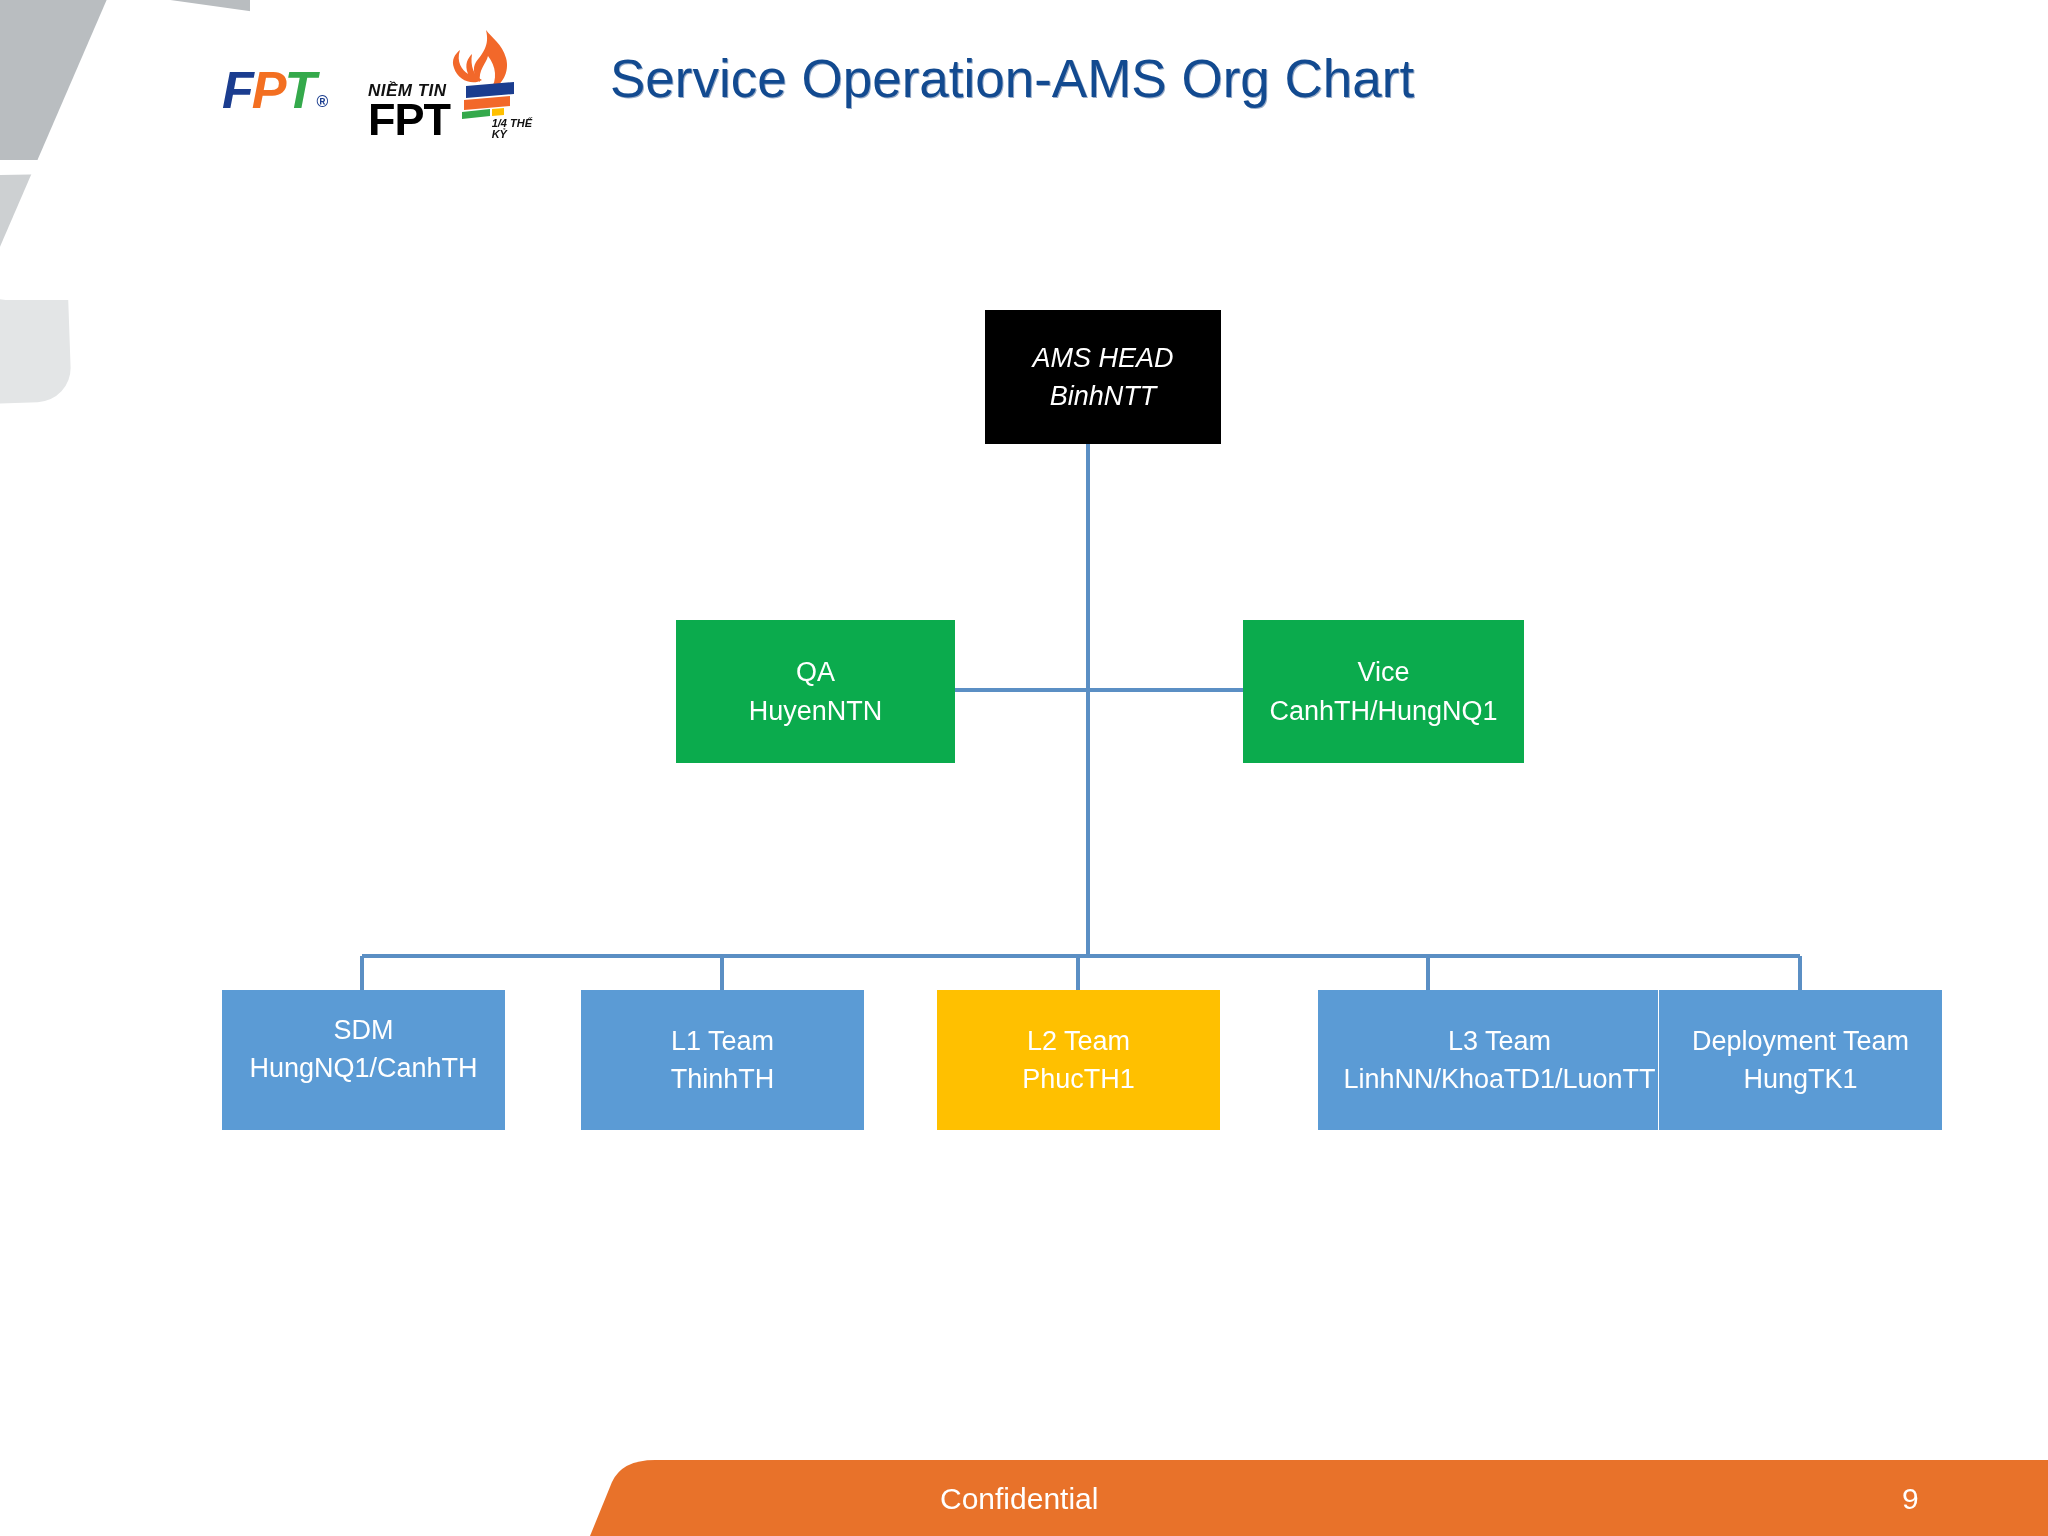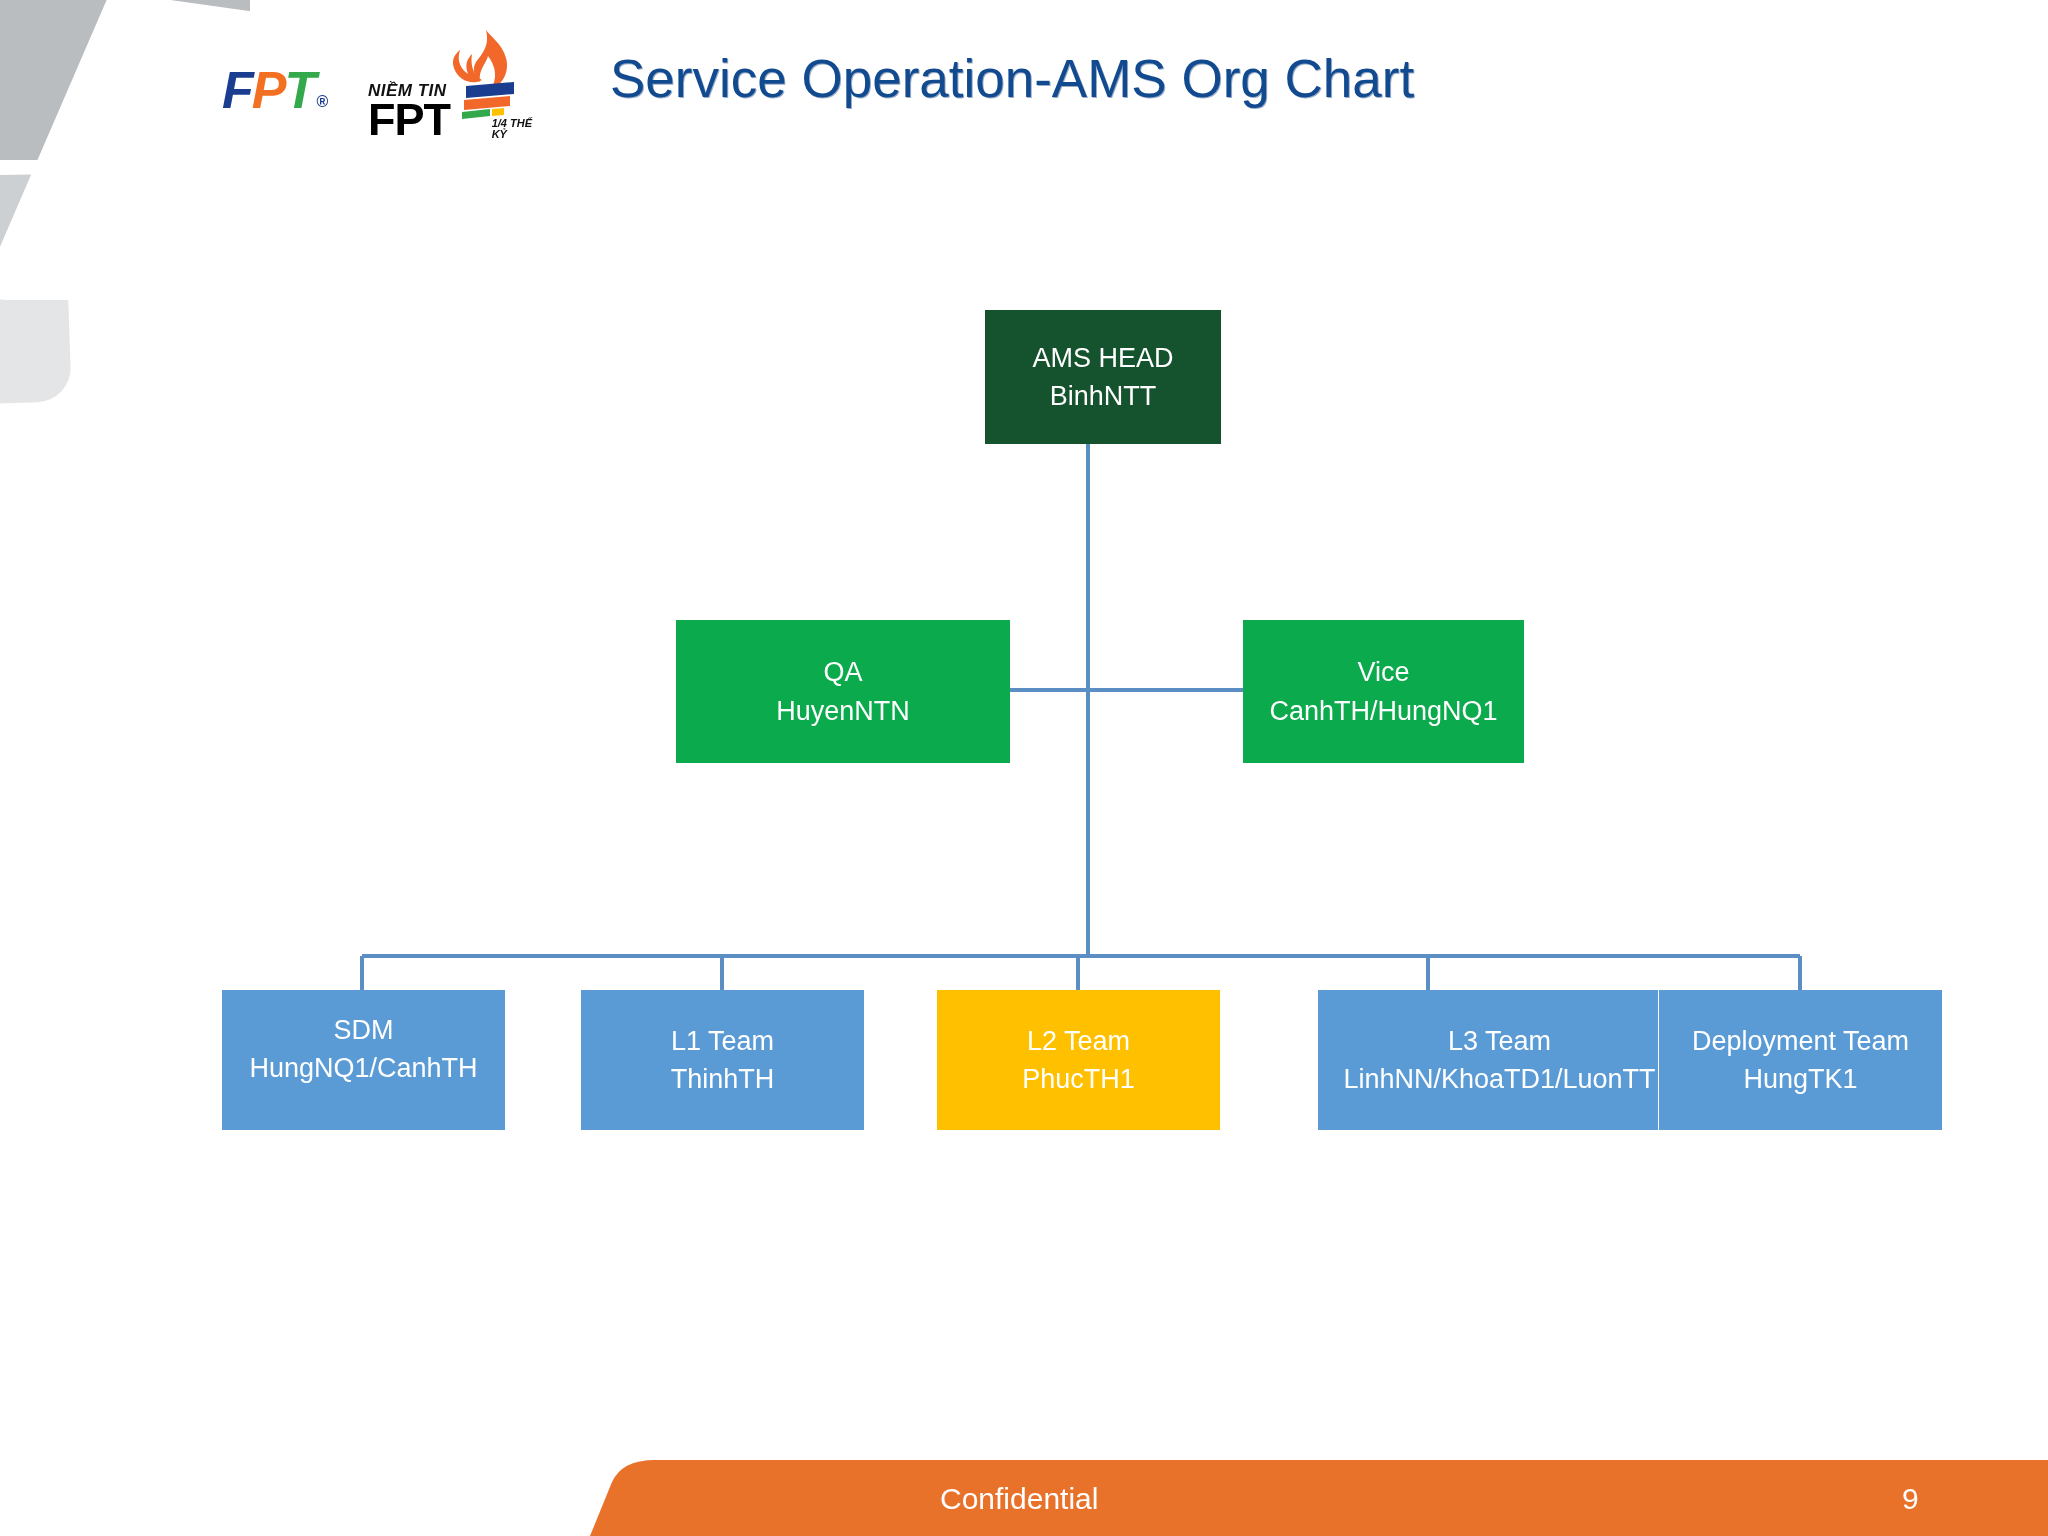--- a/index.html
+++ b/index.html
@@ -161,21 +161,21 @@
     font-size: 27px;
     line-height: 1.42;
     text-align: center;
     box-sizing: border-box;
   }
   .node .node-role,
   .node .node-people {
     display: block;
     white-space: nowrap;
   }
-  .node-head   { background: #14532d; }
+  .node-head   { background: #000000; font-style: italic; }
   .node-green  { background: #0bab4d; }
   .node-blue   { background: #5b9bd5; }
   .node-amber  { background: #ffc000; }
 
   
   #footer-bar {
     position: absolute;
     left: 0;
     bottom: 0;
     width: 2048px;
@@ -262,21 +262,21 @@
     <line x1="1078" y1="956" x2="1078" y2="990" stroke="#5b8fc4" stroke-width="4"></line>
     <line x1="1428" y1="956" x2="1428" y2="990" stroke="#5b8fc4" stroke-width="4"></line>
     <line x1="1800" y1="956" x2="1800" y2="990" stroke="#5b8fc4" stroke-width="4"></line>
   </svg>
 
   <div class="node node-head" style="left:985px;top:310px;width:236px;height:134px;">
     <span class="node-role">AMS HEAD</span>
     <span class="node-people">BinhNTT</span>
   </div>
 
-  <div class="node node-green" style="left:676px;top:620px;width:334px;height:143px;">
+  <div class="node node-green" style="left:676px;top:620px;width:279px;height:143px;">
     <span class="node-role">QA</span>
     <span class="node-people">HuyenNTN</span>
   </div>
 
   <div class="node node-green" style="left:1243px;top:620px;width:281px;height:143px;">
     <span class="node-role">Vice</span>
     <span class="node-people">CanhTH/HungNQ1</span>
   </div>
 
   <div class="node node-blue" style="left:222px;top:990px;width:283px;height:140px;padding-bottom:22px;">

